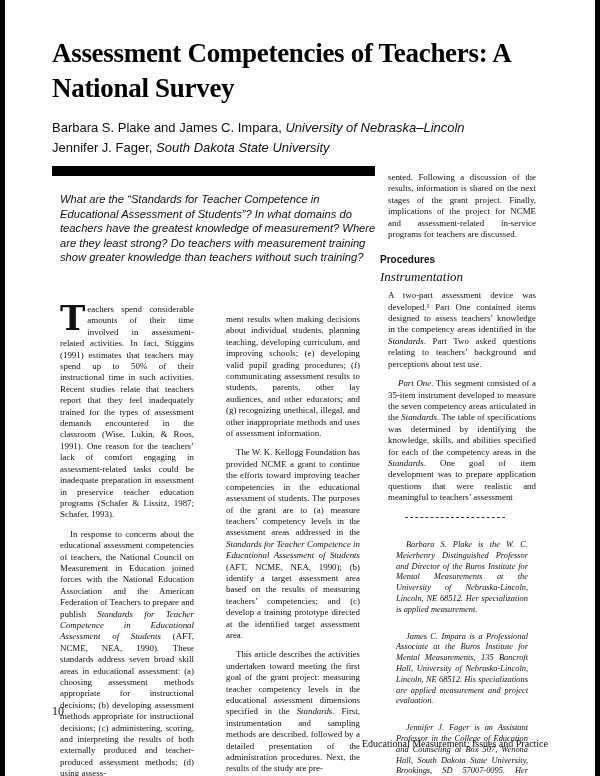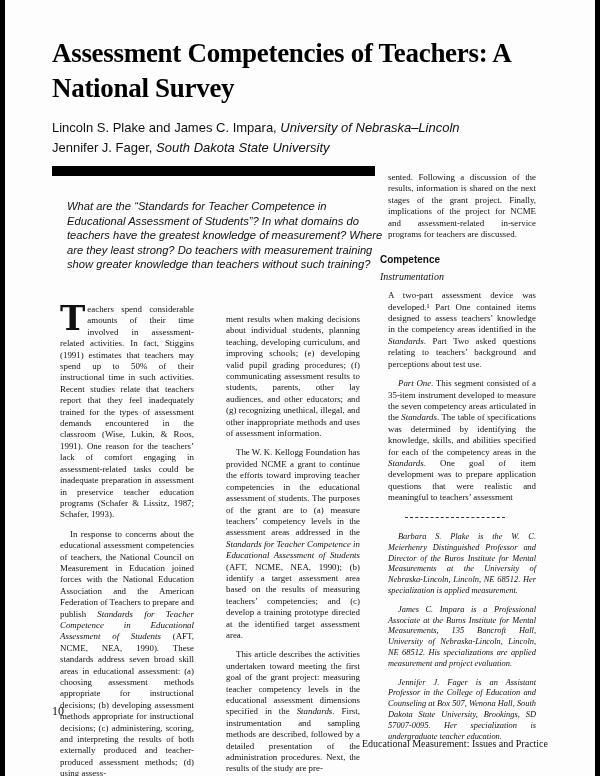--- a/index.html
+++ b/index.html
@@ -21,66 +21,66 @@
     position: absolute; left: 52px; top: 118px; width: 480px;
     font-family: "Liberation Sans", "DejaVu Sans", sans-serif;
     font-size: 13px; line-height: 20px;
   }
   .authors em { font-style: italic; text-align: right; }
 
   .abstract-bar { position: absolute; left: 52px; top: 166px; width: 323px; height: 10px; background: #000; }
   .abstract {
     position: absolute; left: 52px; top: 184px; width: 318px;
     font-family: "Liberation Sans", "DejaVu Sans", sans-serif;
-    font-style: italic; font-size: 11.2px; line-height: 14.6px; margin: 15px;
+    font-style: italic; font-size: 11.2px; line-height: 14.6px; margin: 8px;
   }
 
   .col {
     position: absolute;
     font-size: 8.9px; line-height: 11.4px; text-align: justify;
   }
   .col p { margin: 8px; }
   .col p + p { text-indent: 10px; }
   .col1 { left: 52px; top: 296px; width: 150px; }
   .col2 { left: 218px; top: 306px; width: 150px; font-family: Liberation Serif, serif; }
   .col3 { left: 380px; top: 164px; width: 164px; }
 
   .dropcap {
     float: left; font-size: 34px; line-height: 26px; font-weight: bold;
     margin: 1px 2px 0 0; font-family: "DejaVu Serif", serif;
   }
   .section-head {
     font-family: "Liberation Sans", "DejaVu Sans", sans-serif;
     font-weight: bold; font-size: 10px; margin: 14px 0 5px 0;
   }
-  .sub-head { font-style: italic; font-size: 10px; margin: 0 0 2px 0; }
+  .sub-head { font-style: italic; font-size: 13px; margin: 0 0 2px 0; }
   .col3 p + p { text-indent: 10px; }
   .col3 p.first { text-indent: 0; }
 
   .bio-rule { position: absolute; left: 405px; top: 517px; width: 100px; border-top: 1px dashed #333; }
   .bios {
     position: absolute; left: 380px; top: 524px; width: 164px;
     font-style: italic; font-size: 8.4px; line-height: 10.8px; text-align: justify;
   }
-  .bios p { margin: 8px; text-indent: 10px; }
+  .bios p { margin: 16px; text-indent: 10px; }
 
   .footer-page { position: absolute; left: 52px; top: 704px; font-size: 12px; }
   .footer-journal { position: absolute; right: 52px; top: 738px; font-size: 10px; }
 </style>
 </head>
 <body>
 
 <div class="edge-left"></div>
 <div class="edge-right"></div>
 
 <h1 class="title">Assessment Competencies of Teachers: A National Survey</h1>
 
 <div class="authors">
   <div>
-    <span>Lincoln S. Plake and James C. Impara,</span>
+    <span>Barbara S. Plake and James C. Impara,</span>
     <em>University of Nebraska–Lincoln</em>
   </div>
   <div>
     <span>Jennifer J. Fager,</span>
     <em>South Dakota State University</em>
   </div>
 </div>
 
 <div class="abstract-bar"></div>
 <p class="abstract">What are the “Standards for Teacher Competence in Educational Assessment of Students”? In what domains do teachers have the greatest knowledge of measurement? Where are they least strong? Do teachers with measurement training show greater knowledge than teachers without such training?</p>
@@ -91,21 +91,21 @@
 </div>
 
 <div class="col col2">
   <p>ment results when making decisions about individual students, planning teaching, developing curriculum, and improving schools; (e) developing valid pupil grading procedures; (f) communicating assessment results to students, parents, other lay audiences, and other educators; and (g) recognizing unethical, illegal, and other inappropriate methods and uses of assessment information.</p>
   <p><span>The W. K. Kellogg Foundation has provided NCME a grant to continue the efforts toward improving teacher competencies in the educational assessment of students. The purposes of the grant are to (a) measure teachers’ competency levels in the assessment areas addressed in the </span><em>Standards for Teacher Competence in Educational Assessment of Students</em><span> (AFT, NCME, NEA, 1990); (b) identify a target assessment area based on the results of measuring teachers’ competencies; and (c) develop a training prototype directed at the identified target assessment area.</span></p>
   <p><span>This article describes the activities undertaken toward meeting the first goal of the grant project: measuring teacher competency levels in the educational assessment dimensions specified in the </span><em>Standards</em><span>. First, instrumentation and sampling methods are described, followed by a detailed presentation of the administration procedures. Next, the results of the study are pre-</span></p>
 </div>
 
 <div class="col col3">
   <p class="first">sented. Following a discussion of the results, information is shared on the next stages of the grant project. Finally, implications of the project for NCME and assessment-related in-service programs for teachers are discussed.</p>
-  <div class="section-head">Competence</div>
+  <div class="section-head">Procedures</div>
   <div class="sub-head">Instrumentation</div>
   <p class="first"><span>A two-part assessment device was developed.¹ Part One contained items designed to assess teachers’ knowledge in the competency areas identified in the </span><em>Standards</em><span>. Part Two asked questions relating to teachers’ background and perceptions about test use.</span></p>
   <p><em>Part One.</em><span> This segment consisted of a 35-item instrument developed to measure the seven competency areas articulated in the </span><em>Standards</em><span>. The table of specifications was determined by identifying the knowledge, skills, and abilities specified for each of the competency areas in the </span><em>Standards</em><span>. One goal of item development was to prepare application questions that were realistic and meaningful to teachers’ assessment</span></p>
 </div>
 
 <div class="bio-rule"></div>
 <div class="bios">
   <p>Barbara S. Plake is the W. C. Meierhenry Distinguished Professor and Director of the Buros Institute for Mental Measurements at the University of Nebraska-Lincoln, Lincoln, NE 68512. Her specialization is applied measurement.</p>
   <p>James C. Impara is a Professional Associate at the Buros Institute for Mental Measurements, 135 Bancroft Hall, University of Nebraska-Lincoln, Lincoln, NE 68512. His specializations are applied measurement and project evaluation.</p>
   <p>Jennifer J. Fager is an Assistant Professor in the College of Education and Counseling at Box 507, Wenona Hall, South Dakota State University, Brookings, SD 57007-0095. Her specialization is undergraduate teacher education.</p>

